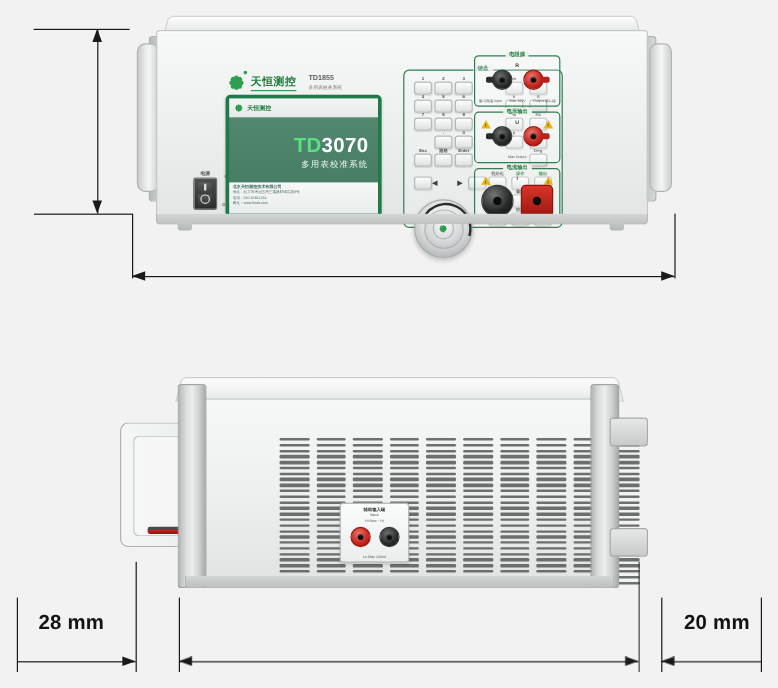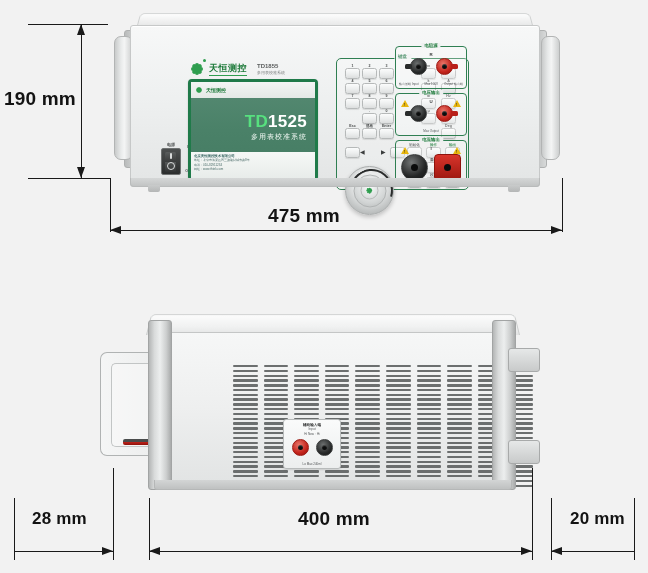--- a/index.html
+++ b/index.html
@@ -402,21 +402,21 @@
           <span class="ministar">
               <i></i>
               <i></i>
               <i></i>
               <i></i>
             </span>
           <span class="tb-text">天恒测控</span>
         </div>
         <div class="lcd-screen">
           <div class="lcd-model">
-            <span class="td">TD</span><span class="num">1525</span>
+            <span class="td">TD</span><span class="num">3070</span>
           </div>
           <div class="lcd-sub">多用表校准系统</div>
         </div>
         <div class="lcd-footer">
           <span class="co">北京天恒测控技术有限公司</span>
           <span class="ln">地址：北京市海淀区西三旗建材城东路8号</span>
           <span class="ln">电话：010-82911234</span>
           <span class="ln">网址：www.thtek.com</span>
         </div>
       </div>
@@ -933,42 +933,39 @@
     <div class="ear-tab" id="ear-tab-tr"></div>
     <div class="ear-tab" id="ear-tab-br"></div>
     <div class="rear-base"></div>
   </div>
 
   <div class="ext-line ext-h" style="left:28px;top:24px;width:80px;"></div>
   <div class="ext-line ext-h" style="left:28px;top:178px;width:82px;"></div>
   <div class="dimline-v" style="left:81px;top:24px;height:154px;"></div>
   <div class="arrow arrow-u" style="left:77px;top:24px;"></div>
   <div class="arrow arrow-d" style="left:77px;top:167px;"></div>
-  <div class="dim-label" id="dim-190">190 mm</div>
 
   <div class="ext-line ext-v" style="left:110px;top:178px;height:54px;"></div>
   <div class="ext-line ext-v" style="left:562px;top:178px;height:54px;"></div>
   <div class="dimline" style="left:110px;top:230px;width:452px;"></div>
   <div class="arrow arrow-l" style="left:110px;top:226px;"></div>
   <div class="arrow arrow-r" style="left:551px;top:226px;"></div>
-  <div class="dim-label" id="dim-475">475 mm</div>
 
   <div class="ext-line ext-v" style="left:14px;top:498px;height:62px;"></div>
   <div class="ext-line ext-v" style="left:113px;top:468px;height:92px;"></div>
   <div class="ext-line ext-v" style="left:149px;top:498px;height:62px;"></div>
   <div class="ext-line ext-v" style="left:532px;top:468px;height:92px;"></div>
   <div class="ext-line ext-v" style="left:551px;top:498px;height:62px;"></div>
   <div class="ext-line ext-v" style="left:634px;top:498px;height:62px;"></div>
 
   <div class="dimline" style="left:14px;top:551px;width:99px;"></div>
   <div class="arrow arrow-r" style="left:102px;top:547px;"></div>
   <div class="dim-label" id="dim-42">28 mm</div>
 
   <div class="dimline" style="left:149px;top:551px;width:383px;"></div>
   <div class="arrow arrow-l" style="left:149px;top:547px;"></div>
   <div class="arrow arrow-r" style="left:521px;top:547px;"></div>
-  <div class="dim-label" id="dim-400">400 mm</div>
 
   <div class="dimline" style="left:551px;top:551px;width:83px;"></div>
   <div class="arrow arrow-l" style="left:551px;top:547px;"></div>
   <div class="dim-label" id="dim-24">20 mm</div>
 
 </div>
 
 </body></html>

